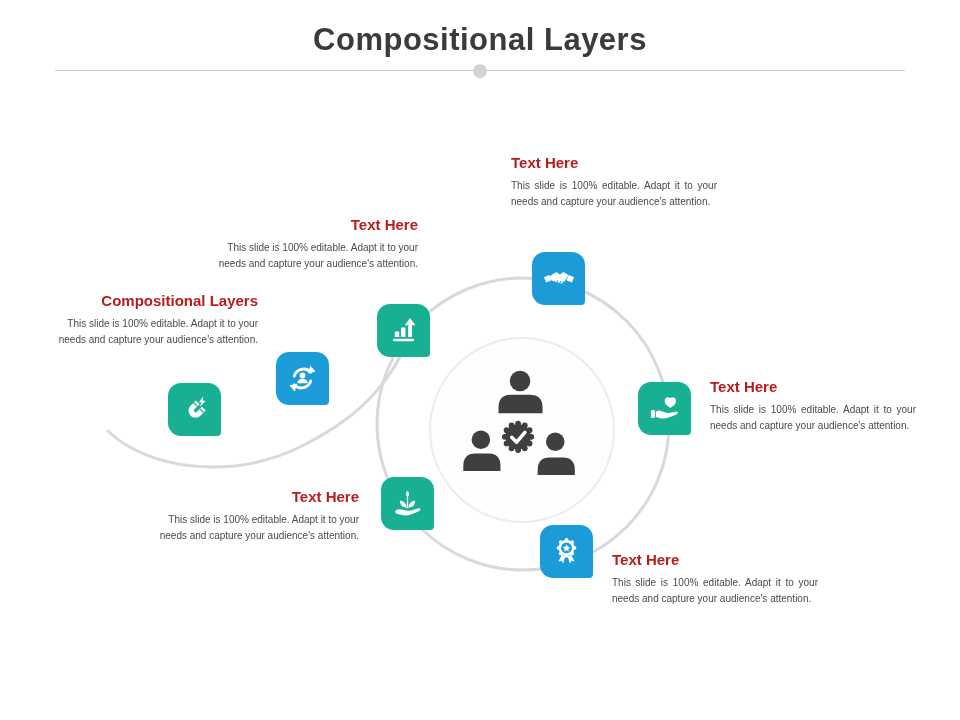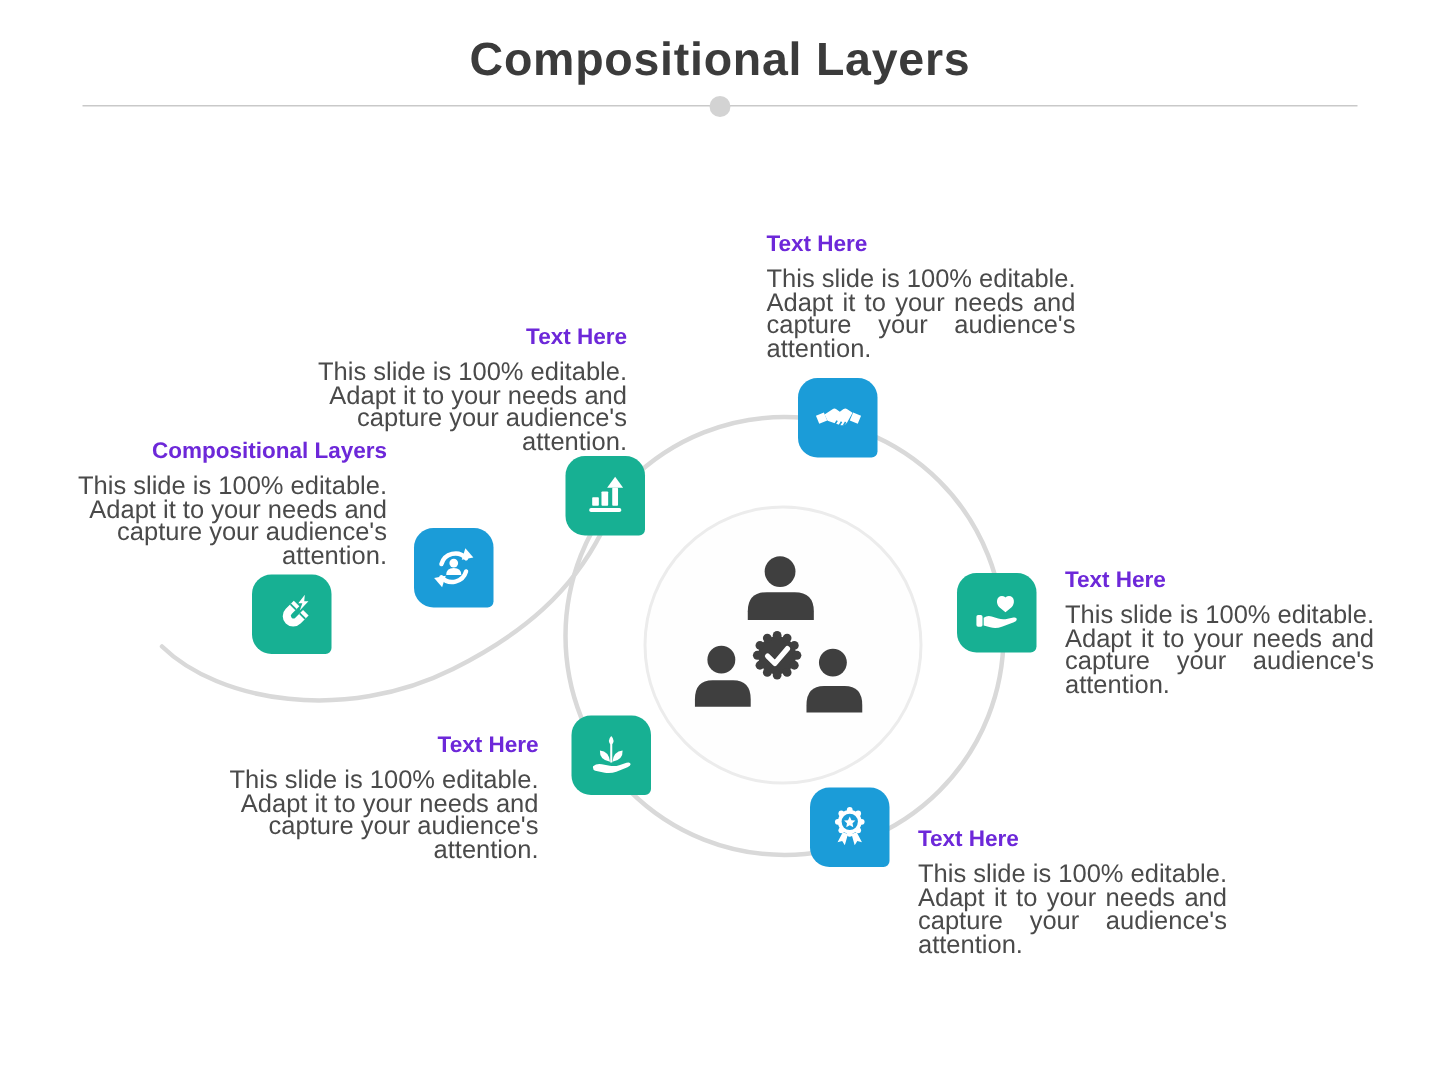--- a/index.html
+++ b/index.html
@@ -17,22 +17,22 @@
   .hub{position:absolute;left:429px;top:337px;width:186px;height:186px;border-radius:50%;
        background:#fefefe;border:2px solid #ececec;z-index:1;box-sizing:border-box;
        display:flex;align-items:center;justify-content:center;}
 
   .tile{position:absolute;width:53px;height:53px;border-radius:13px 13px 4px 13px;
         display:flex;align-items:center;justify-content:center;z-index:2;}
   .tile.blue{background:#1b9cd8;}
   .tile.green{background:#17b093;}
 
   .tb{position:absolute;width:206px;z-index:3;color:#4a4a4a;}
-  .tb h3{margin:0 0 7px 0;font-size:15px;line-height:17px;color:#6d28d9;}
-  .tb p{margin:0;font-size:17px;line-height:15.6px;}
+  .tb h3{margin:0 0 7px 0;font-size:15px;line-height:17px;color:#b91c1c;}
+  .tb p{margin:0;font-size:10px;line-height:15.6px;}
   .tb.align-left{text-align:left;}
   .tb.align-left p{text-align:justify;text-align-last:left;}
   .tb.align-right{text-align:right;}
   .tb.align-right p{text-align:right;}
 </style>
 </head>
 <body>
 
 <div class="slide">
 

